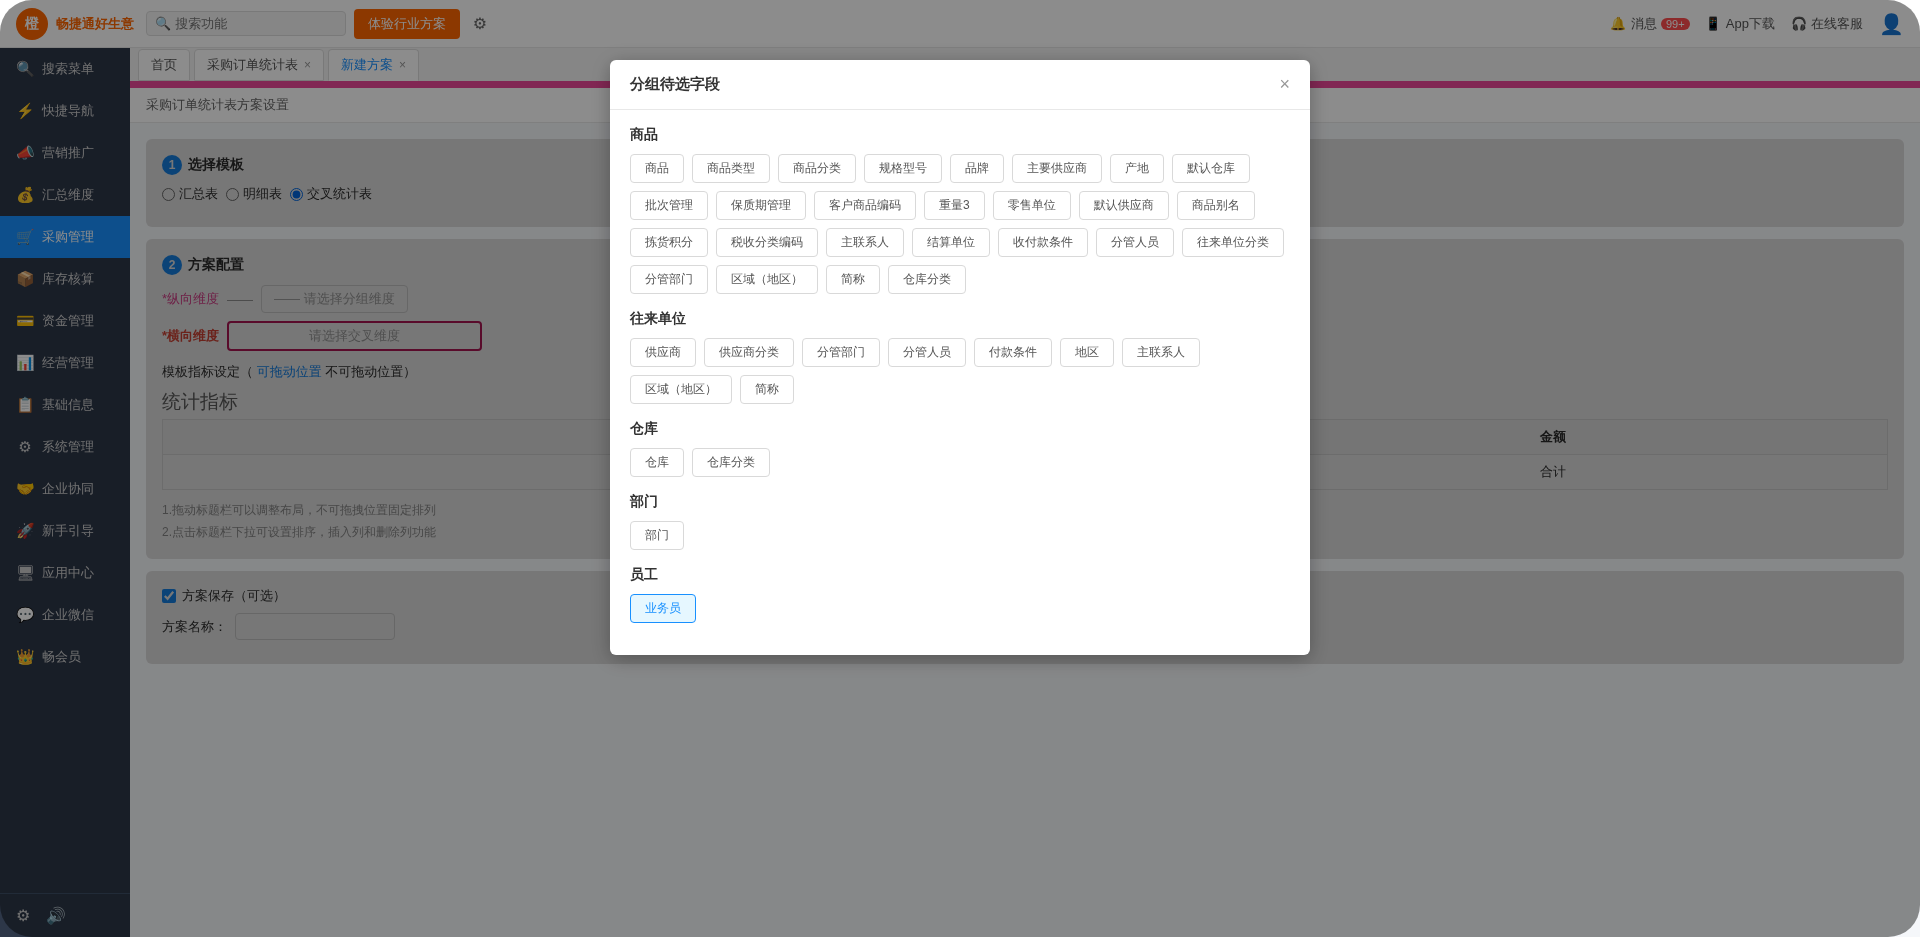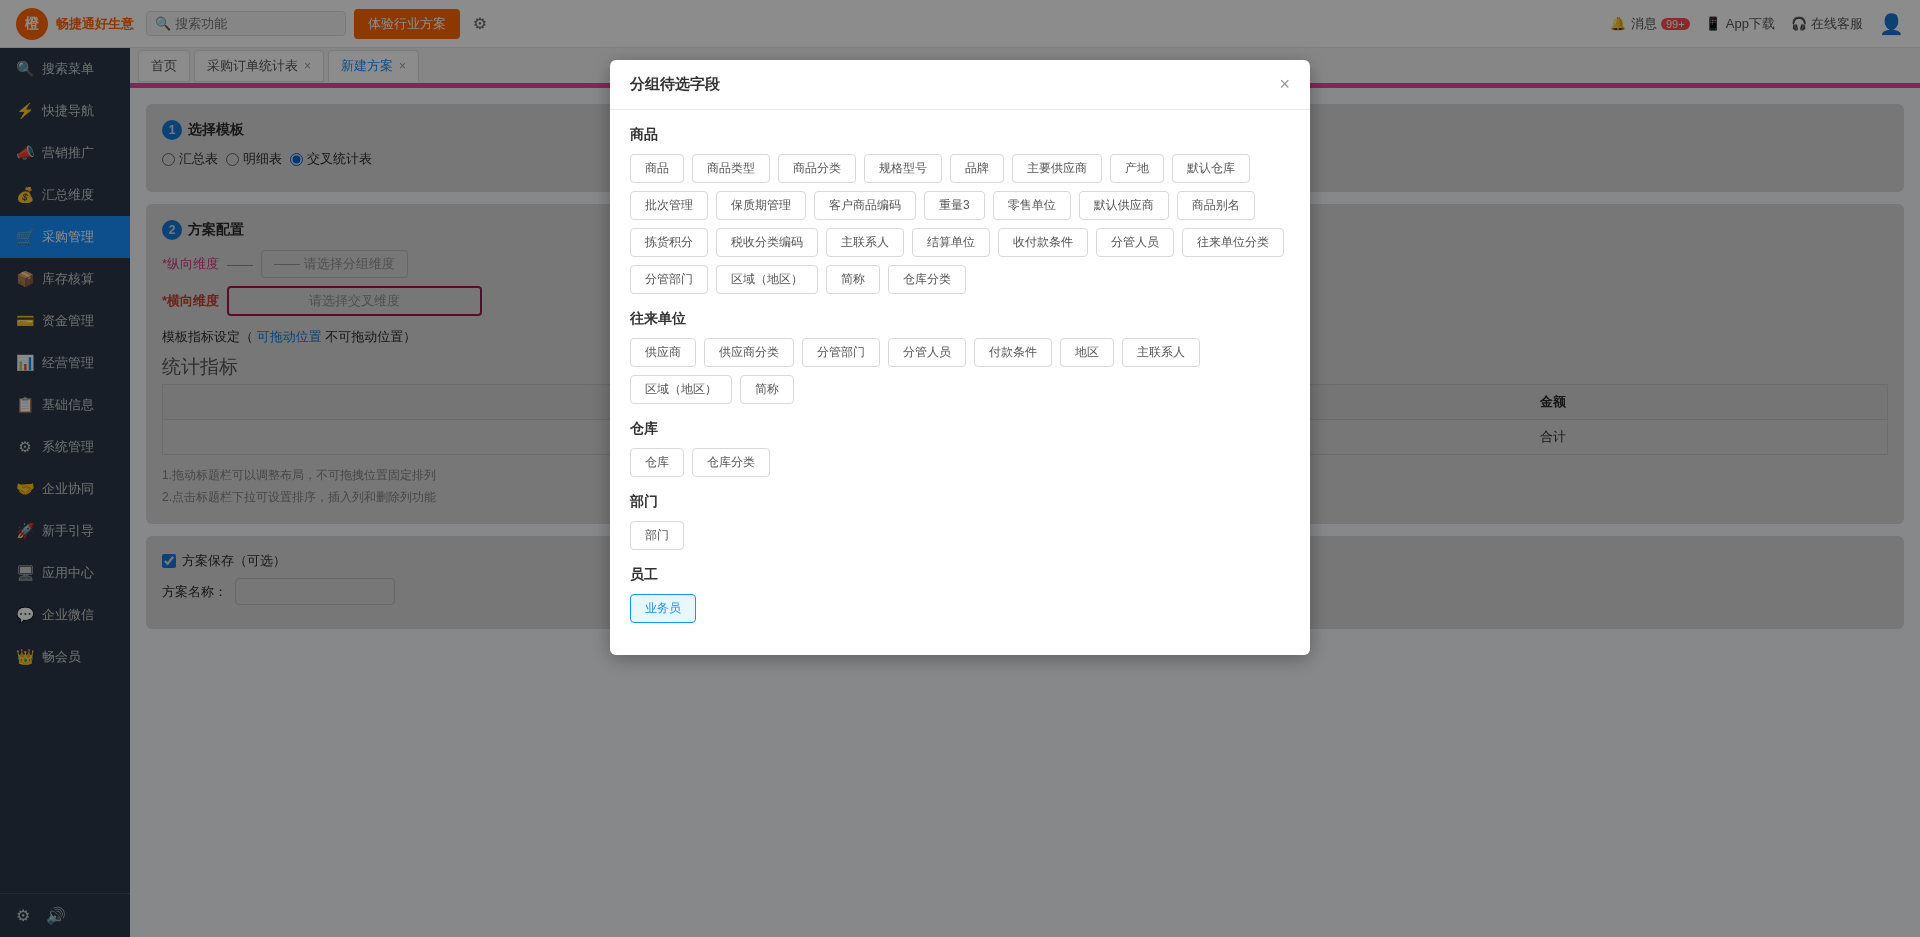--- a/index.html
+++ b/index.html
@@ -82,21 +82,21 @@
       text-align: center;
     }
 
     
     .tab-bar {
       height: 40px;
       background: #f5f5f5;
       display: flex;
       align-items: center;
       padding: 0 8px;
-      border-bottom: 5px solid #ec4899;
+      border-bottom: 7px solid #ec4899;
       position: fixed;
       top: 48px; left: 130px; right: 0;
       z-index: 99;
       gap: 0;
     }
     .tab-item {
       display: flex;
       align-items: center;
       padding: 0 12px;
       height: 32px;
@@ -167,20 +167,21 @@
     
     .modal-overlay {
       position: fixed;
       top: 0; left: 0; right: 0; bottom: 0;
       background: rgba(0,0,0,0.45);
       z-index: 200;
       display: flex;
       align-items: flex-start;
       justify-content: center;
       padding-top: 60px;
+      border-radius: 32px;
     }
 
     
     .modal {
       background: #fff;
       border-radius: 6px;
       width: 700px;
       max-height: 620px;
       display: flex;
       flex-direction: column;
@@ -452,20 +453,23 @@
     <span>采购订单统计表</span>
     <span class="tab-close">×</span>
   </div>
   <div class="tab-item active">
     <span>新建方案</span>
     <span class="tab-close">×</span>
   </div>
 </div>
 
 <div class="main-content">
+  <div class="page-header">
+    <span>采购订单统计表方案设置</span>
+  </div>
   <div class="bg-content bg-overlay-content">
 
     <div class="section-card">
       <div class="step-label">
         <span class="step-num">1</span>
         <span>选择模板</span>
       </div>
       <div class="form-row" style="margin-top:10px;">
         <label style="display:flex;align-items:center;gap:4px;cursor:pointer;">
           <input type="radio" name="tpl" style=""> 

